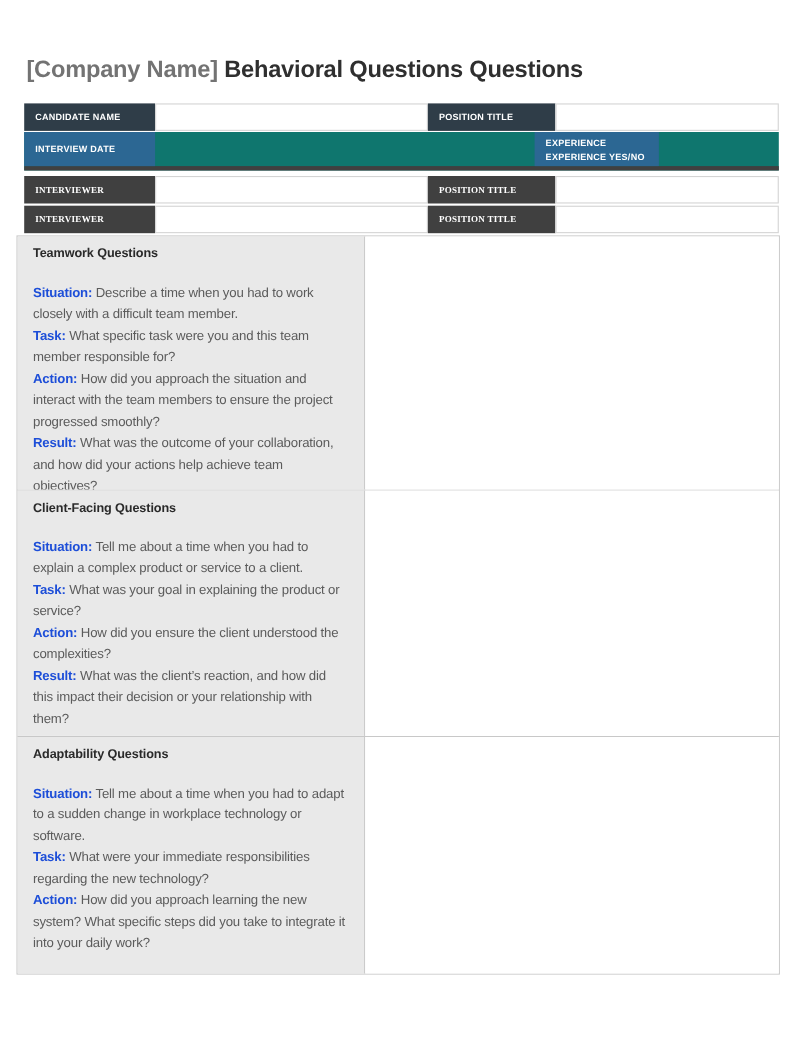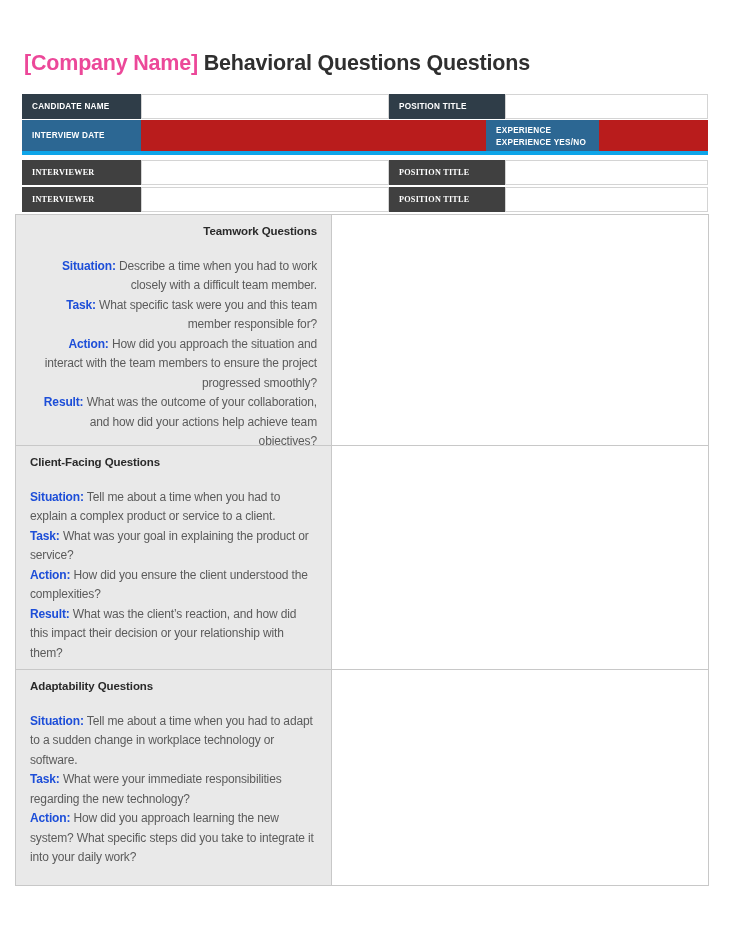--- a/index.html
+++ b/index.html
@@ -27,21 +27,21 @@
     position: absolute;
     left: 24px;
     top: 52px;
     font-size: 21.5px;
     font-weight: bold;
     letter-spacing: -0.2px;
     white-space: nowrap;
     line-height: 1.1;
   }
   .doc-title .company {
-    color: #ec4899;
+    color: #737373;
   }
   .doc-title .rest {
     color: #2f2f2f;
   }
 
   
   .info-table {
     position: absolute;
     left: 22px;
     top: 94px;
@@ -75,21 +75,21 @@
   }
 
   
   .row1 { height: 25px; margin-bottom: 1px; }
   .row1 .c-label1 { left: 0;     width: 119px; height: 25px; }
   .row1 .c-fill1  { left: 119px; width: 248px; height: 25px; }
   .row1 .c-label2 { left: 367px; width: 116px; height: 25px; }
   .row1 .c-fill2  { left: 483px; width: 203px; height: 25px; }
 
   
-  .row2 { height: 35px; background: #b91c1c; border-bottom: 4px solid #0ea5e9; }
+  .row2 { height: 35px; background: #0f766e; border-bottom: 4px solid #404040; }
   .row2 .c-label1 { left: 0;     width: 119px; height: 31px; }
   .row2 .c-label3 { left: 228px; width: 119px; height: 31px; }
   .row2 .c-label4 { left: 464px; width: 113px; height: 31px; }
 
   
   .row3, .row4 { height: 25px; }
   .row3 { margin-top: 5px; margin-bottom: 2px; }
   .row3 .c-label1, .row4 .c-label1 { left: 0;     width: 119px; height: 25px; }
   .row3 .c-fill1,  .row4 .c-fill1  { left: 119px; width: 248px; height: 25px; }
   .row3 .c-label2, .row4 .c-label2 { left: 367px; width: 116px; height: 25px; }
@@ -105,21 +105,21 @@
     border: 1px solid #c8c8c8;
     box-sizing: border-box;
     background: #ffffff;
   }
   .q-row {
     display: flex;
     border-bottom: 1px solid #c8c8c8;
     box-sizing: border-box;
   }
   .q-row:last-child { border-bottom: none; }
-  .q-row.r1 { height: 231px; text-align: right; }
+  .q-row.r1 { height: 231px; }
   .q-row.r2 { height: 224px; }
   .q-row.r3 { height: 215px; }
 
   .q-left {
     width: 316px;
     flex: 0 0 316px;
     background: #e9e9e9;
     border-right: 1px solid #c8c8c8;
     box-sizing: border-box;
     padding: 10px 14px 0 14px;

